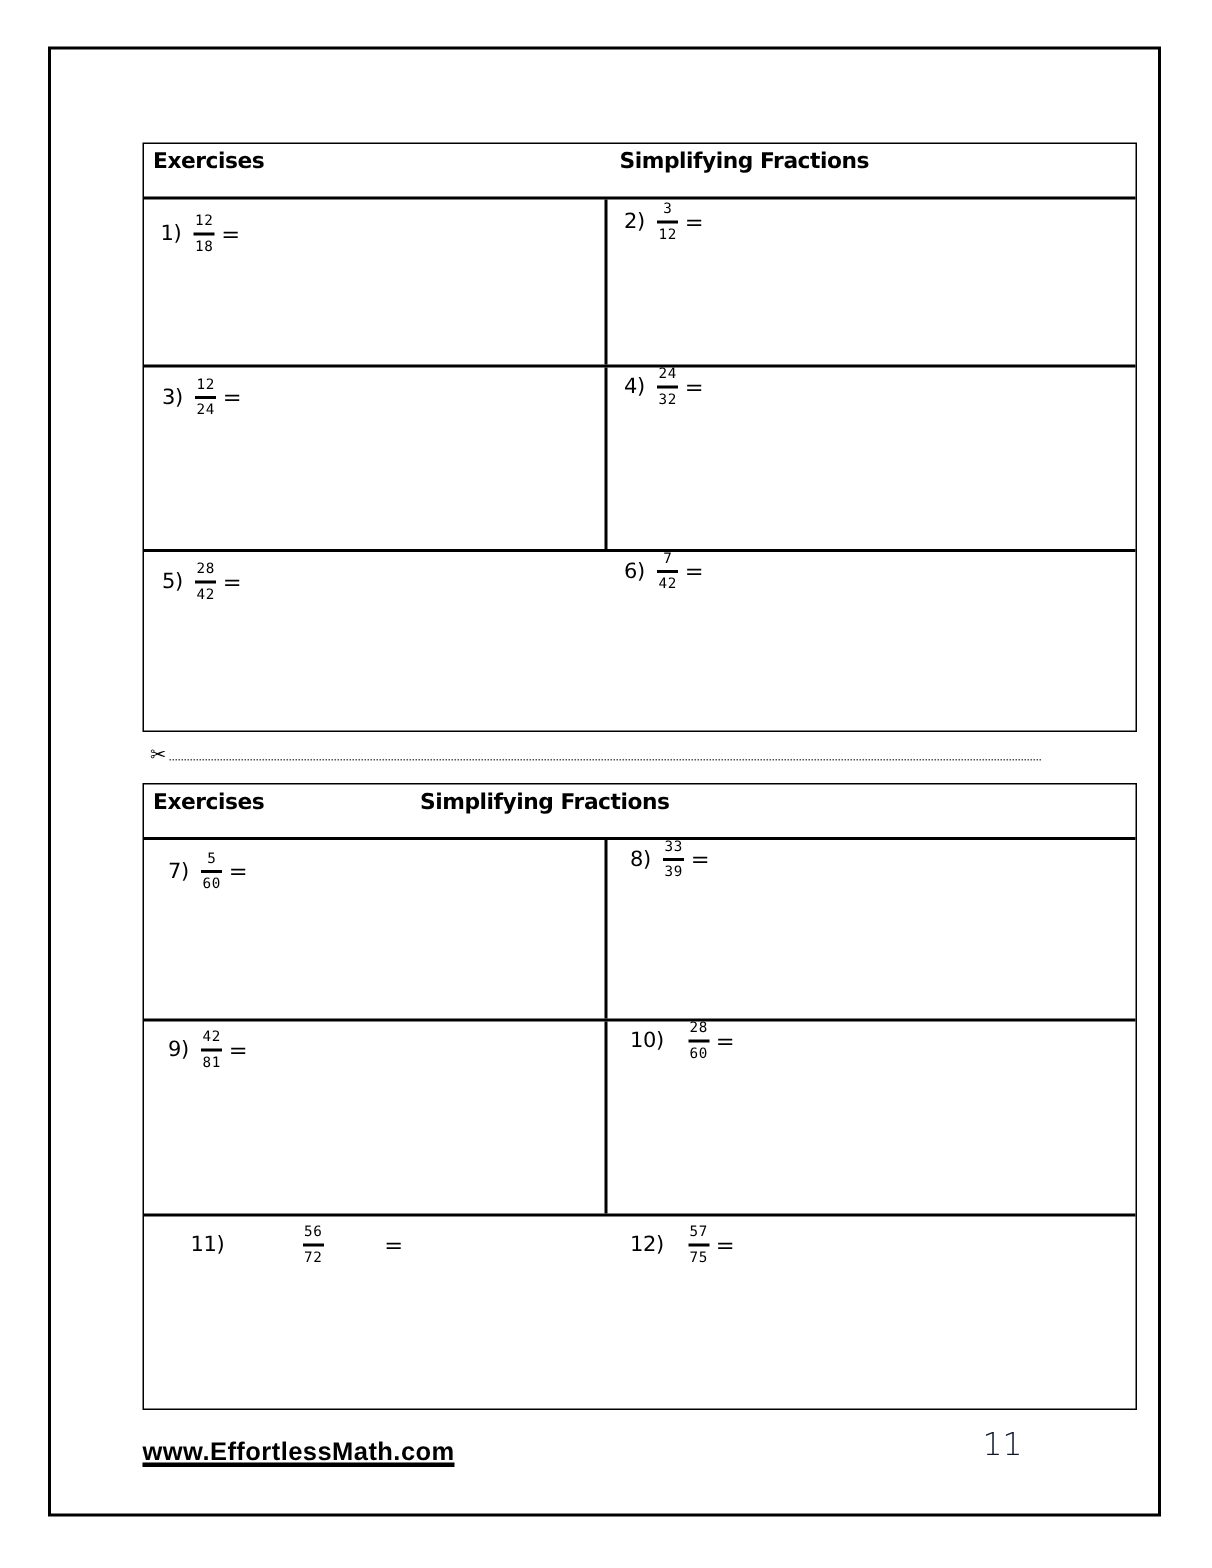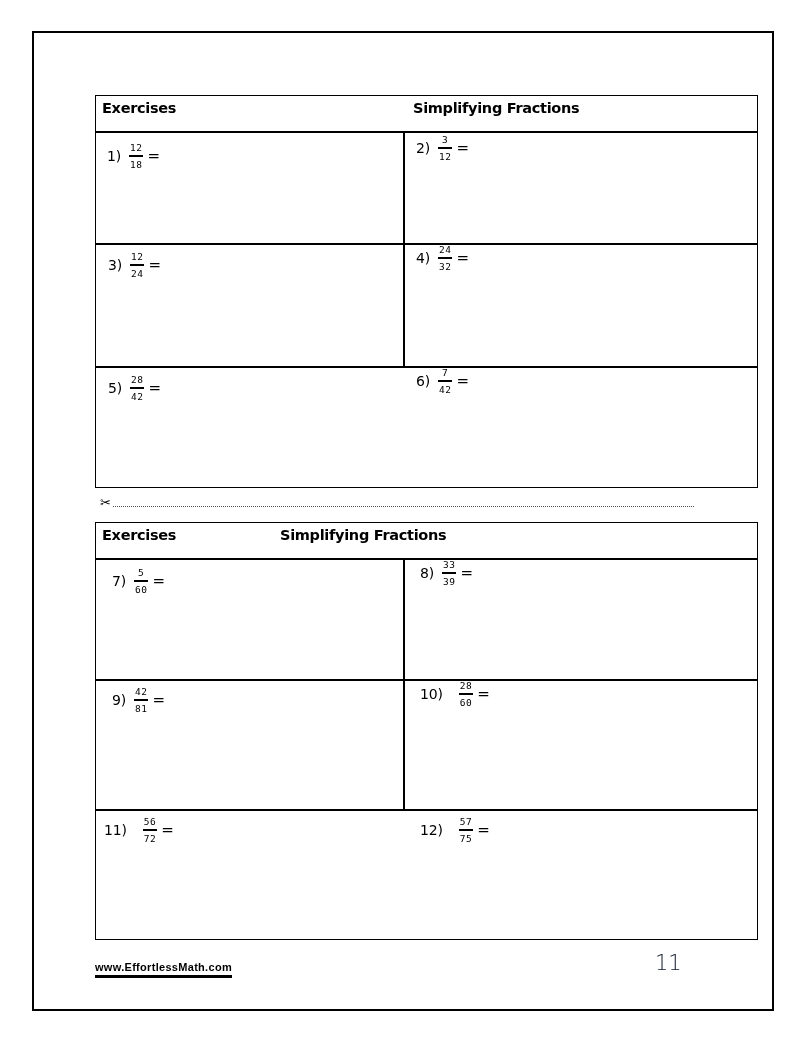--- a/index.html
+++ b/index.html
@@ -16,21 +16,21 @@
   .prob{position:absolute;display:flex;align-items:center;font-family:"DejaVu Sans",sans-serif;}
   .num{font-size:14px;letter-spacing:-0.2px;margin-right:8px;}
   .num.tight{margin-right:16px;}
   .frac{display:inline-flex;flex-direction:column;align-items:center;font-family:"DejaVu Sans Mono",monospace;font-size:9.5px;line-height:10px;letter-spacing:0.5px;}
   .frac .n{padding:0 1px;}
   .frac .bar{height:1.5px;background:#000;align-self:stretch;margin:2px 0 3px 0;}
   .eq{font-family:"DejaVu Serif",serif;font-size:15px;margin-left:4px;}
   .cutline{position:absolute;left:100px;top:494px;width:594px;height:16px;display:flex;align-items:center;}
   .cutline .sc{font-size:13px;margin-right:2px;}
   .cutline .dots{flex:1;border-bottom:1px dotted #555;height:9px;}
-  .footer-link{position:absolute;left:95px;top:961px;font-family:"Liberation Sans",sans-serif;font-weight:bold;font-size:11px;border-bottom:3px solid #000;padding-bottom:1px;line-height:13px;letter-spacing:0.3px;}
+  .footer-link{position:absolute;left:95px;top:961px;font-family:"Liberation Sans",sans-serif;font-weight:bold;font-size:17px;border-bottom:3px solid #000;padding-bottom:1px;line-height:13px;letter-spacing:0.3px;}
   .page-num{position:absolute;left:655px;top:951px;font-size:21px;font-family:"DejaVu Sans",sans-serif;font-weight:300;color:#0f172a;}
 </style>
 </head>
 <body>
 
 <div class="page-border"></div>
 
 <div class="ws" style="top:95px;height:393px;">
   <div class="hdr" style="height:37px;">
     <span style="left:6px;">Exercises</span>
@@ -163,21 +163,21 @@
             <span class="n">28</span>
             <span class="bar"></span>
             <span class="n">60</span>
           </span>
         <span class="eq">=</span>
       </div>
     </div>
   </div>
   <div class="row" style="flex:1;">
     <div class="cell left">
-      <div class="prob" style="left:8px;top:6px;">
+      <div class="prob" style="left:31px;top:6px;gap:36px;">
         <span class="num tight">11)</span>
         <span class="frac">
             <span class="n">56</span>
             <span class="bar"></span>
             <span class="n">72</span>
           </span>
         <span class="eq">=</span>
       </div>
     </div>
     <div class="cell right">

